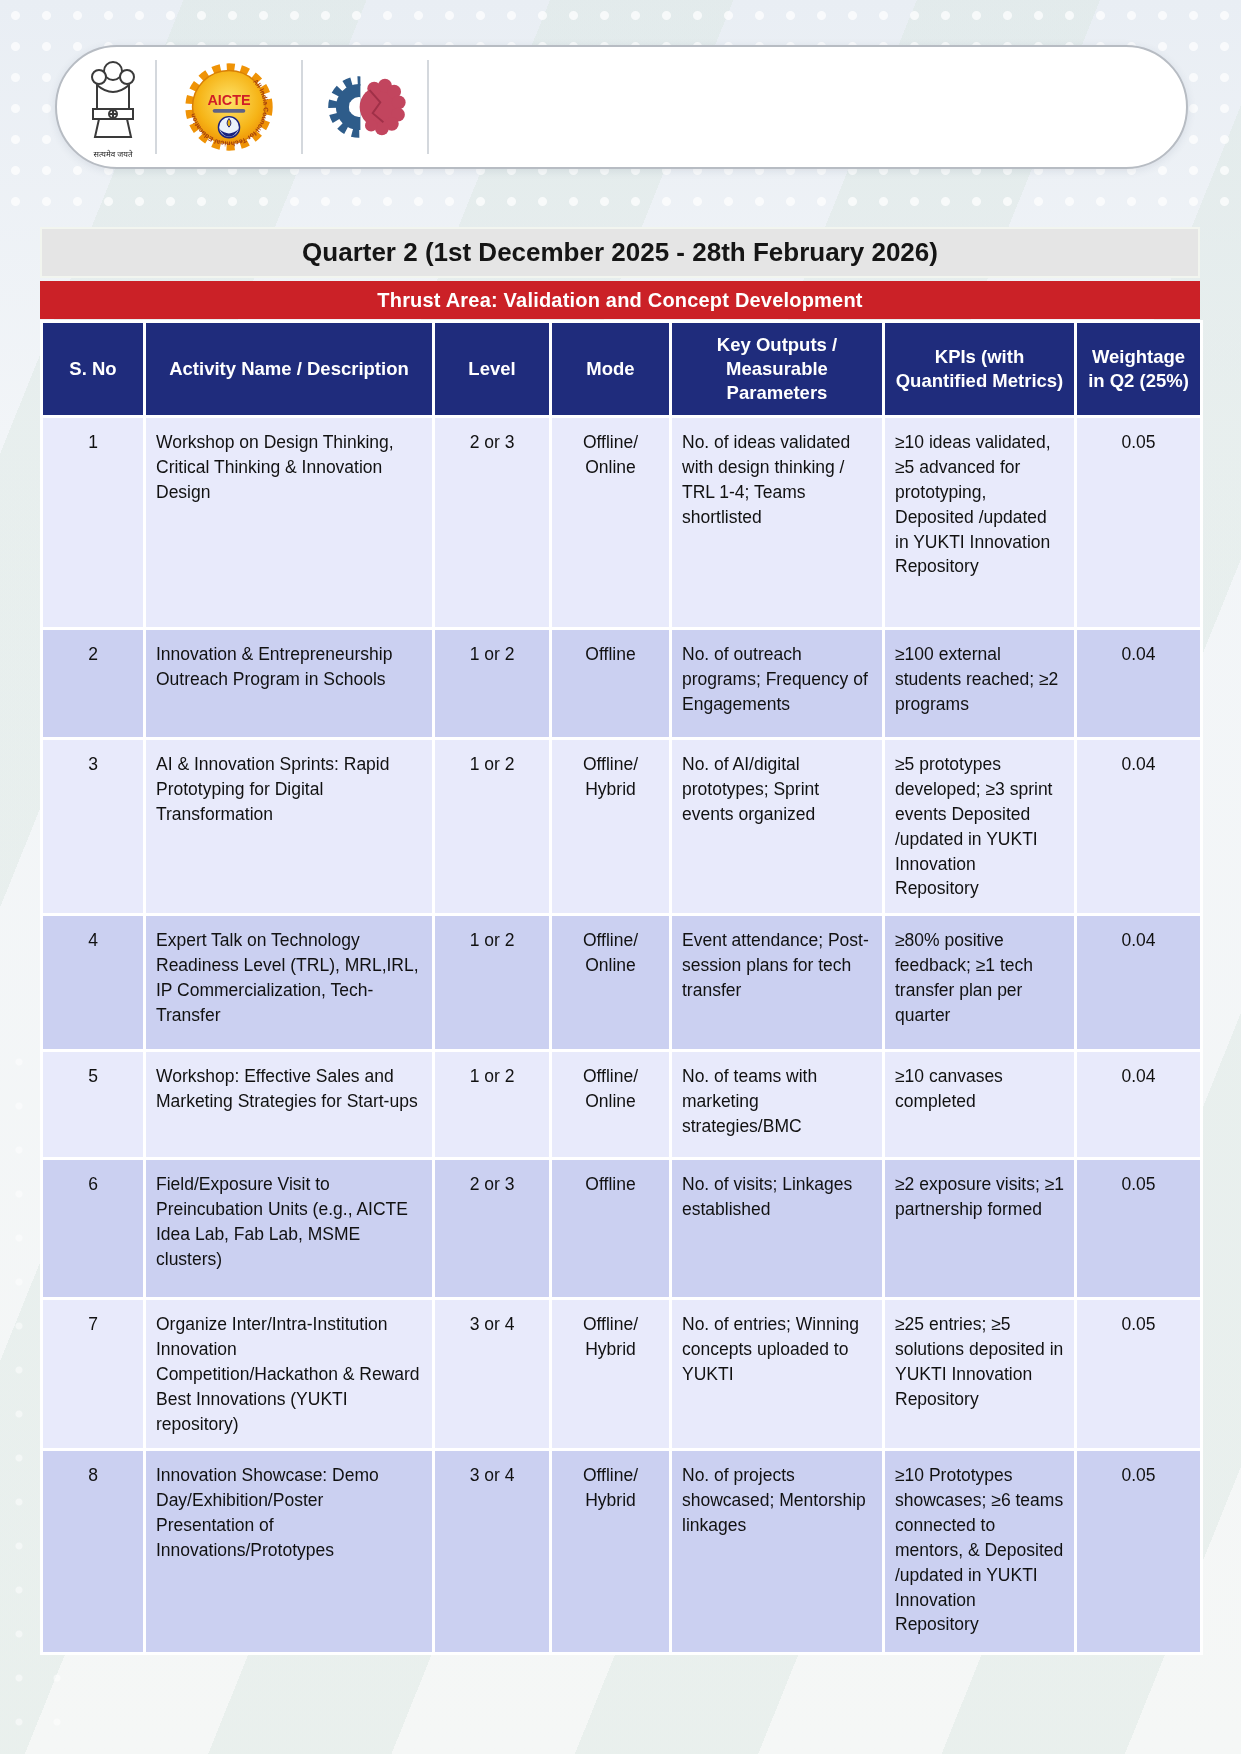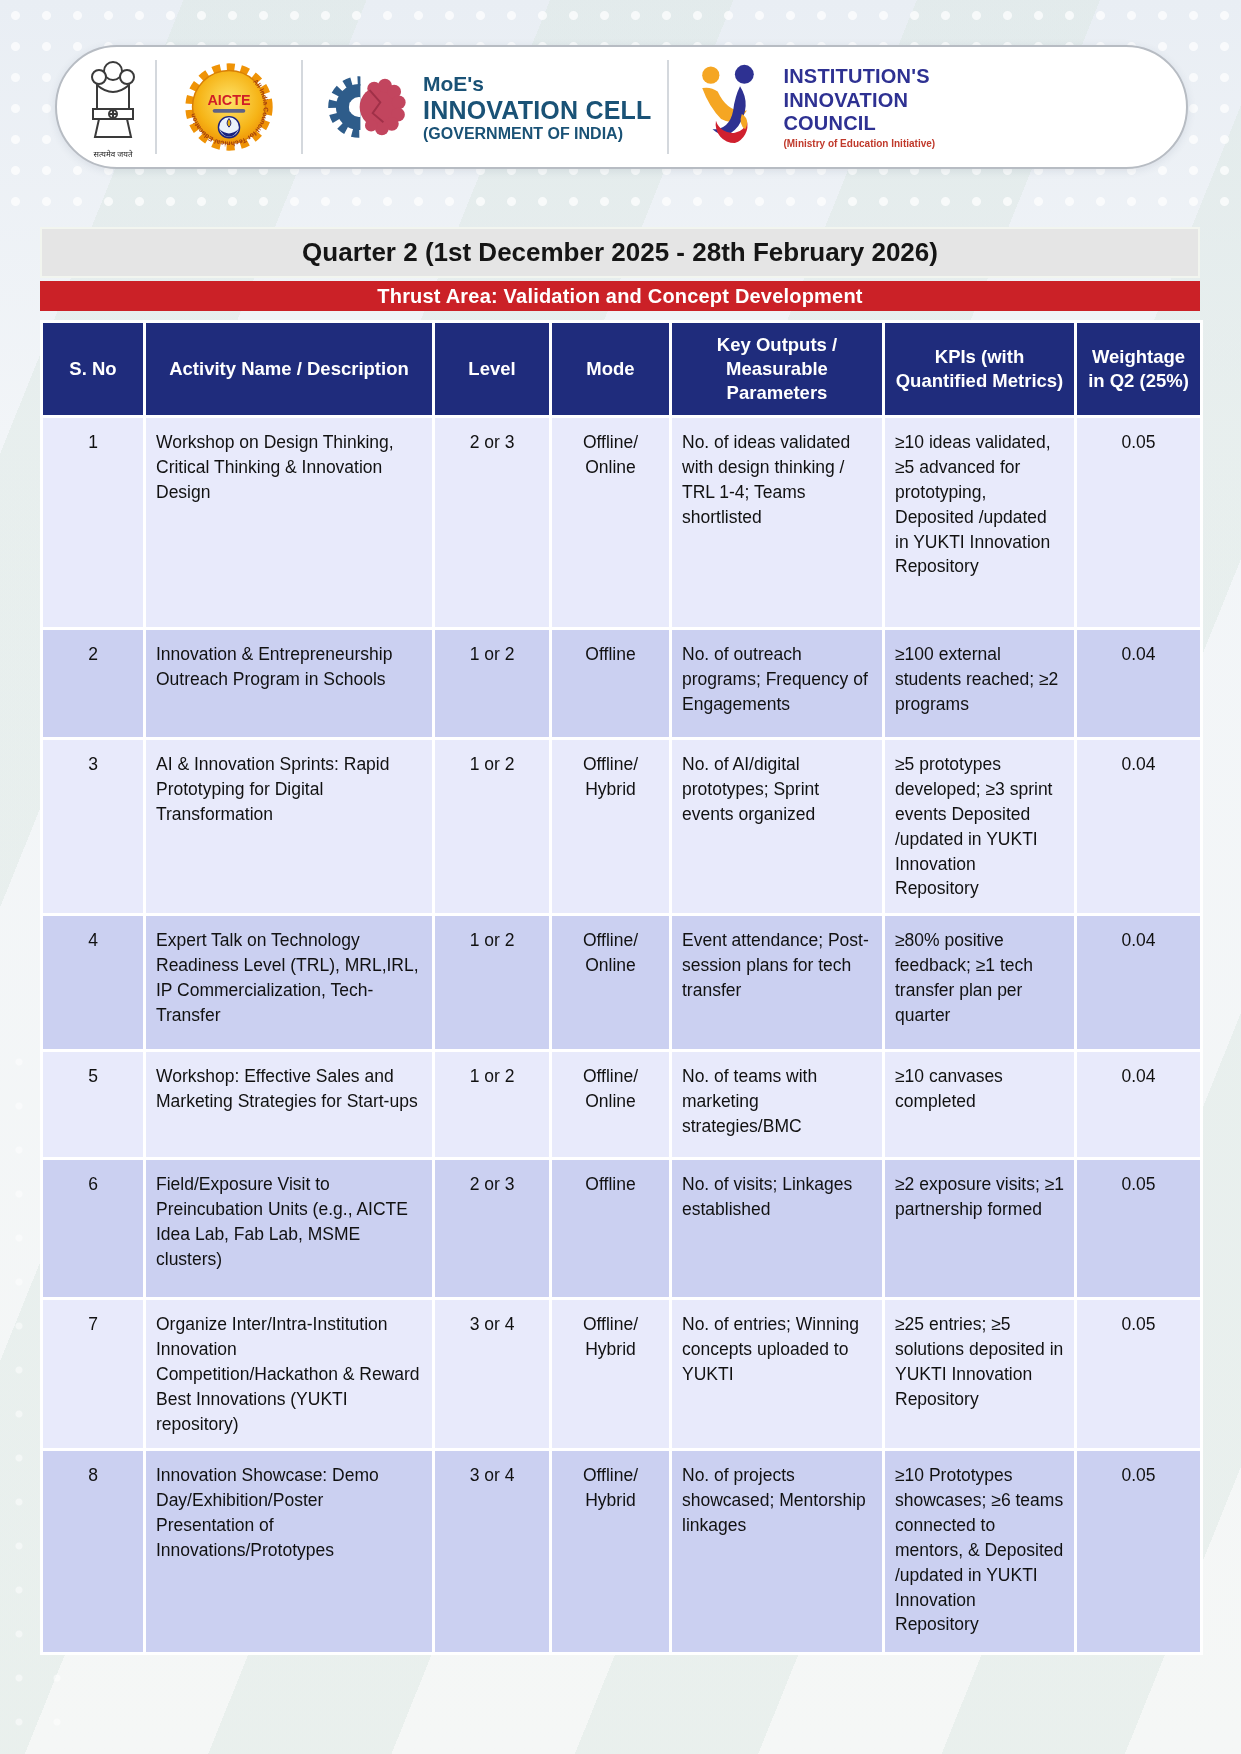--- a/index.html
+++ b/index.html
@@ -33,21 +33,21 @@
   .mic-l2{font-size:25px;font-weight:bold;letter-spacing:.2px;}
   .mic-l3{font-size:16px;font-weight:bold;}
   .iic-text{margin-left:12px;color:#2e3192;}
   .iic-l{font-size:20px;font-weight:bold;line-height:1.18;letter-spacing:.2px;}
   .iic-sub{font-size:10px;font-weight:bold;color:#c0392b;margin-top:2px;}
 
   
   .quarter-banner{position:absolute;left:40px;top:227px;width:1160px;height:51px;background:#e5e5e5;
     border:2px solid #f2f5ef;box-sizing:border-box;display:flex;align-items:center;justify-content:center;
     font-size:26px;font-weight:bold;color:#151515;}
-  .thrust-banner{position:absolute;left:40px;top:281px;width:1160px;height:30px;background:#cb2127;
+  .thrust-banner{position:absolute;left:40px;top:281px;width:1160px;height:38px;background:#cb2127;
     box-sizing:border-box;display:flex;align-items:center;justify-content:center;
     font-size:20px;font-weight:bold;color:#fff;letter-spacing:.2px;}
 
   
   table.main{position:absolute;left:40px;top:320px;width:1160px;border-collapse:collapse;table-layout:fixed;}
   table.main th{background:#1f2c7c;color:#fff;font-size:18.5px;font-weight:bold;text-align:center;
     vertical-align:middle;padding:10px 6px;height:66px;border:3px solid #fff;line-height:1.3;}
   table.main td{font-size:17.5px;line-height:1.42;color:#111;padding:12px 10px;vertical-align:top;
     border:3px solid #fff;word-wrap:break-word;}
   table.main tbody tr:nth-child(odd) td{background:#e8eafb;}
@@ -127,45 +127,24 @@
           <circle cx="86" cy="22" r="9"></circle>
           <circle cx="98" cy="30" r="9"></circle>
         <circle cx="104" cy="44" r="9"></circle>
           <circle cx="103" cy="60" r="9"></circle>
           <circle cx="95" cy="72" r="9"></circle>
         <circle cx="82" cy="78" r="9"></circle>
           <circle cx="68" cy="74" r="8"></circle>
       </g>
       <path d="M66,28 L80,44 L70,58 L84,70" stroke="#a03048" stroke-width="2.5" fill="none"></path>
     </svg>
-    <div class="mic-text">
-      <div class="mic-l1">MoE's</div>
-      <div class="mic-l2">INNOVATION CELL</div>
-      <div class="mic-l3">(GOVERNMENT OF INDIA)</div>
-    </div>
   </div>
 
   <div class="vdiv"></div>
 
-  <div class="brand">
-    <svg width="86" height="88" viewBox="0 0 100 100">
-      <circle cx="30" cy="13" r="10" fill="#f5a623"></circle>
-      <circle cx="69" cy="12" r="11" fill="#2e3192"></circle>
-      <path d="M20,28 Q30,26 38,32 Q50,58 72,54 Q60,74 42,64 Q28,50 20,28 Z" fill="#f5a623"></path>
-      <path d="M64,26 Q78,48 62,72 Q48,90 32,76 Q52,76 56,54 Q58,38 64,26 Z" fill="#2e3192"></path>
-      <path d="M58,92 A22,22 0 0,1 36,66 A20,20 0 0,0 58,80 A16,16 0 0,0 72,66 A22,22 0 0,1 58,92 Z" fill="#d0202e"></path>
-      <path d="M66,58 Q76,64 70,76 Q62,70 66,58 Z" fill="#f5a623"></path>
-    </svg>
-    <div class="iic-text">
-      <div class="iic-l">INSTITUTION'S</div>
-      <div class="iic-l">INNOVATION</div>
-      <div class="iic-l">COUNCIL</div>
-      <div class="iic-sub">(Ministry of Education Initiative)</div>
-    </div>
-  </div>
 </div>
 
 <div class="quarter-banner">Quarter 2 (1st December 2025 - 28th February 2026)</div>
 <div class="thrust-banner">Thrust Area: Validation and Concept Development</div>
 
 <table class="main">
   <colgroup>
     <col style="width:103px">
       <col style="width:289px">
       <col style="width:117px">

